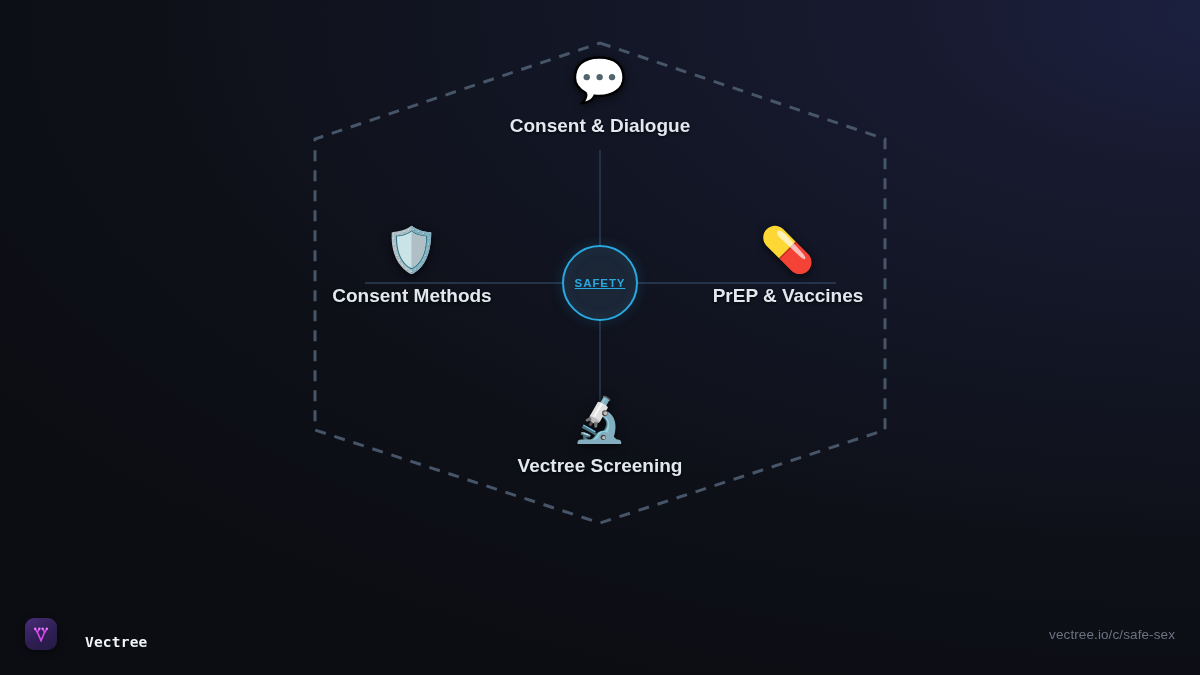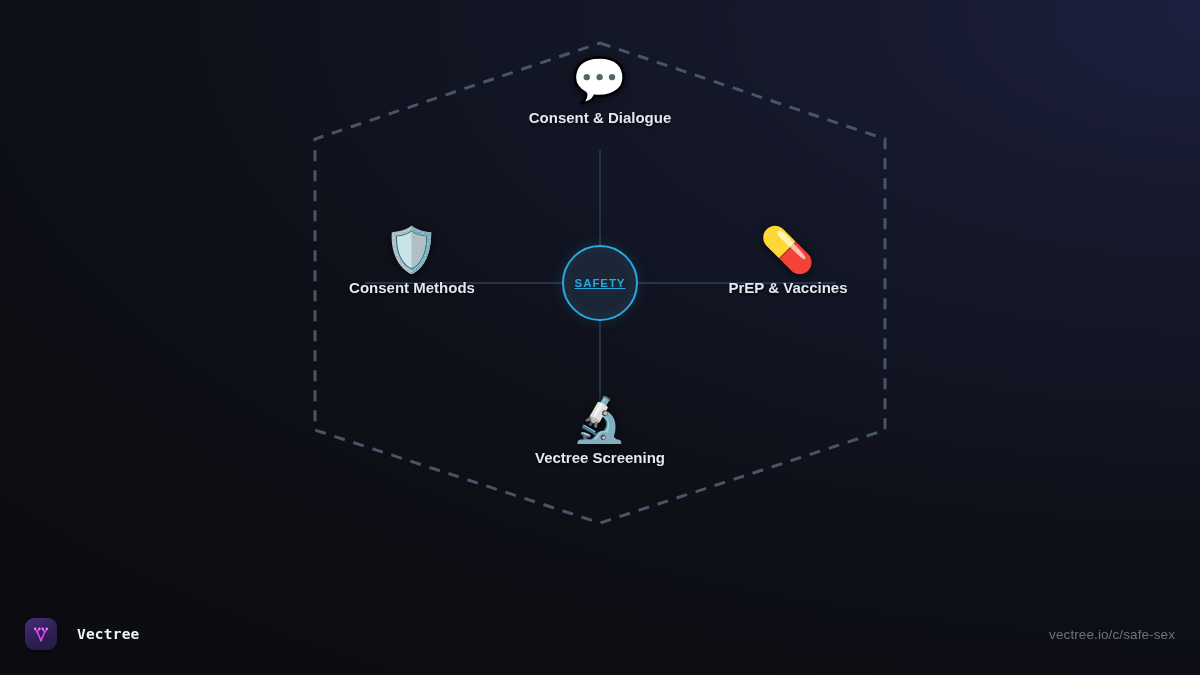--- a/index.html
+++ b/index.html
@@ -47,40 +47,40 @@
   
   .branch { position:absolute; display:flex; flex-direction:column; align-items:center; }
   .branch .emoji {
     font-size:44px;
     line-height:1;
     display:block;
     filter:drop-shadow(0 2px 4px rgba(0,0,0,.65));
     user-select:none;
   }
   .branch .blabel {
-    margin-top:7px;
-    font-size:15px;
+    margin-top:13px;
+    font-size:19px;
     font-weight:700;
     color:#e2e8f0;
     white-space:nowrap;
     text-shadow:0 1px 3px rgba(0,0,0,.85);
   }
 
   .branch.top    { left:475px; top:58px;  width:250px; }
   .branch.left   { left:312px; top:228px; width:200px; }
   .branch.right  { left:688px; top:228px; width:200px; }
   .branch.bottom { left:475px; top:398px; width:250px; }
 
   
   .brand {
     position:absolute;
     left:25px; bottom:25px;
     display:flex; flex-direction:column; gap:6px;
   }
-  .brand-row { display:flex; align-items:center; gap:20px; }
+  .brand-row { display:flex; align-items:flex-end; gap:28px; }
   .logo-tile {
     width:32px; height:32px;
     border-radius:9px;
     background:linear-gradient(150deg,#4a2d7a 0%,#2e1f52 55%,#241a45 100%);
     display:flex; align-items:center; justify-content:center;
     box-shadow:0 2px 7px rgba(0,0,0,.5);
     flex:0 0 auto;
   }
   .brand-name {
     font-family:"DejaVu Sans Mono", monospace;

